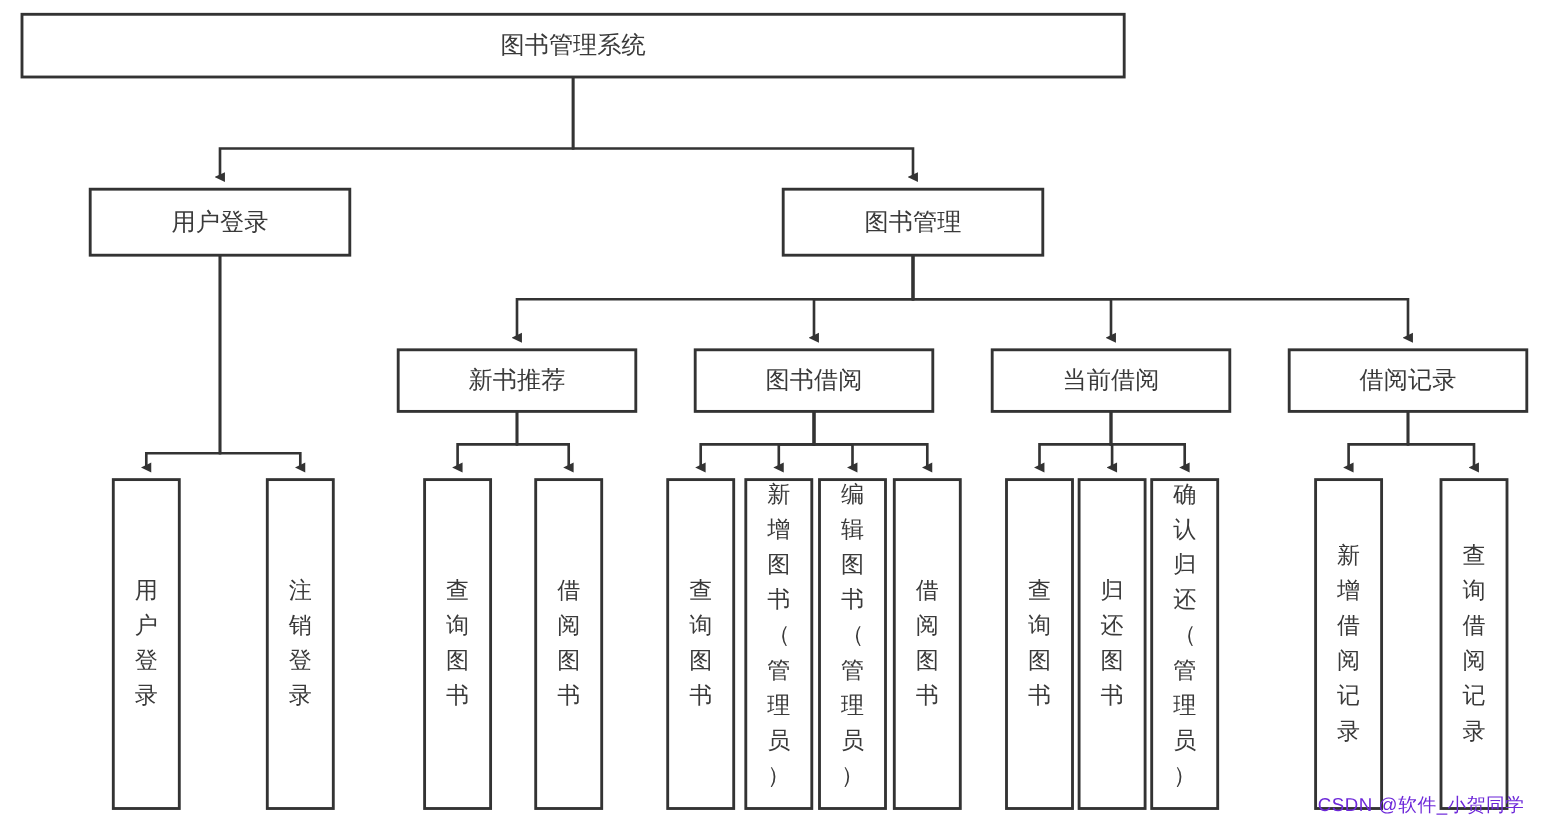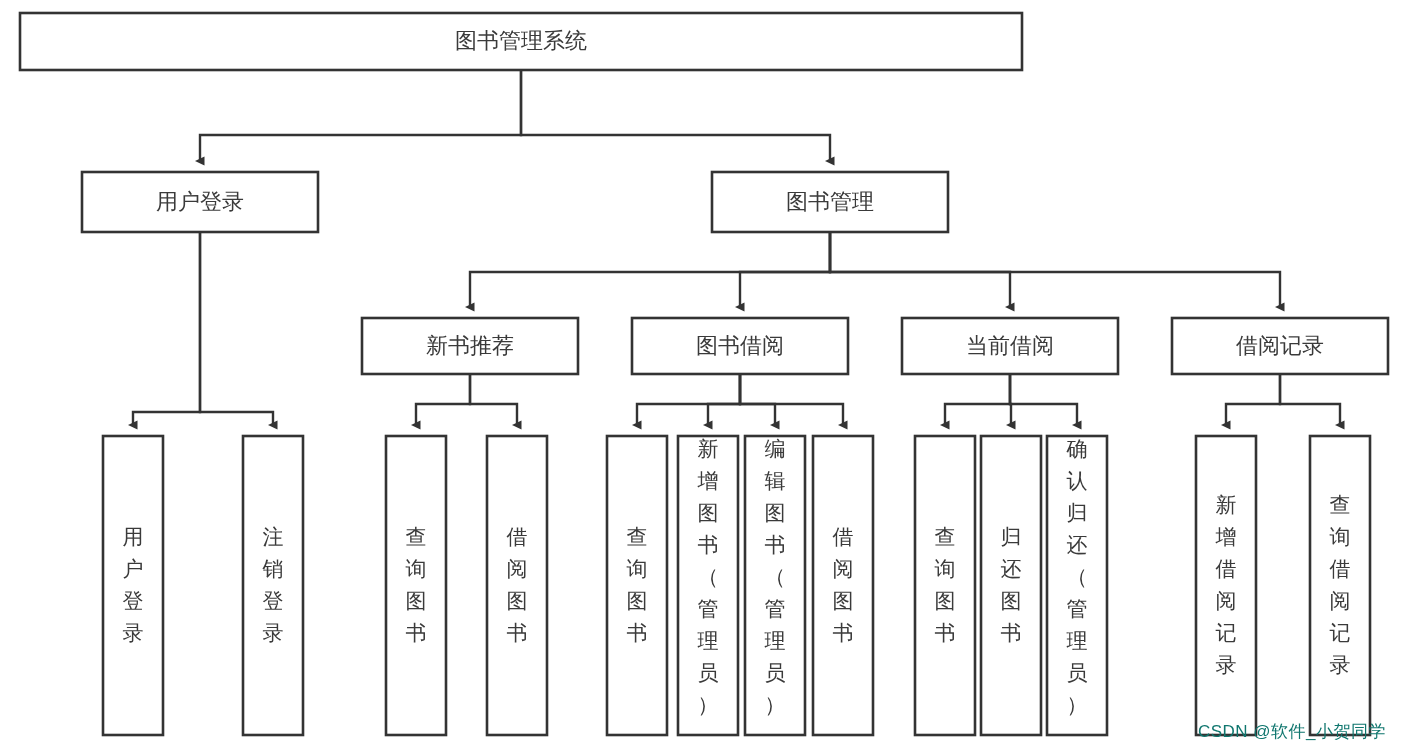--- a/index.html
+++ b/index.html
@@ -48,21 +48,21 @@
   .node-label-v {
     fill: #3a3a3a;
     font-family: "Liberation Sans", "DejaVu Sans", sans-serif;
     font-size: 21px;
     text-anchor: middle;
   }
   .watermark {
     position: absolute;
     right: 14px;
     bottom: 4px;
-    color: #0f766e;
+    color: #6d28d9;
     font-size: 17px;
     font-family: "Liberation Sans", "DejaVu Sans", sans-serif;
     letter-spacing: 0.5px;
     white-space: nowrap;
     user-select: none;
   }
 </style>
 </head>
 <body>
 

